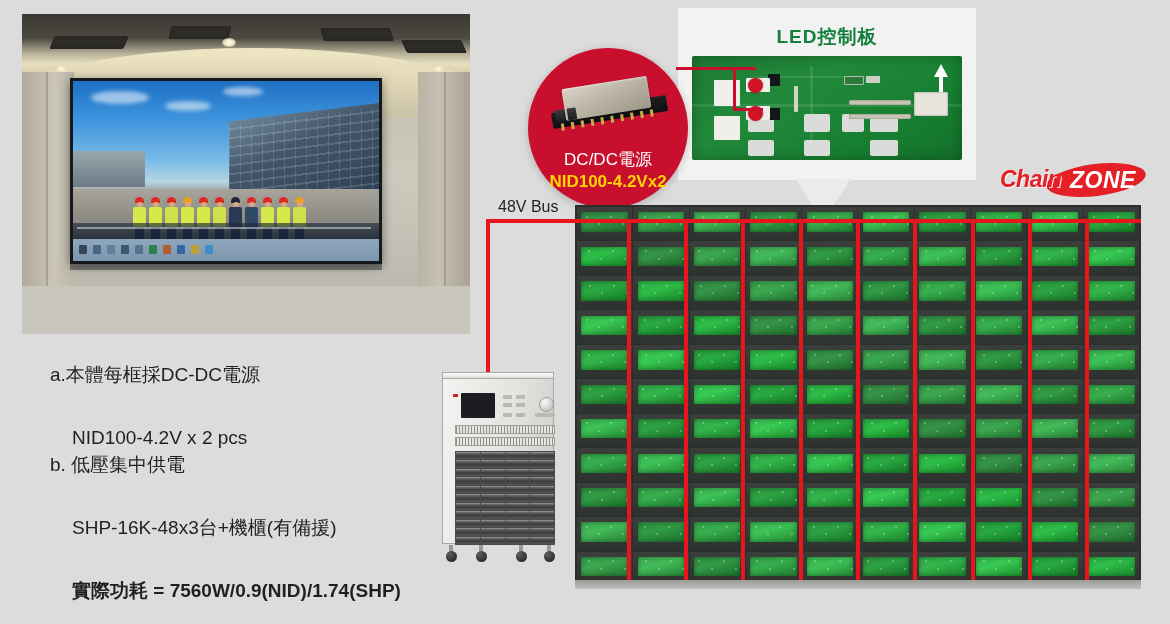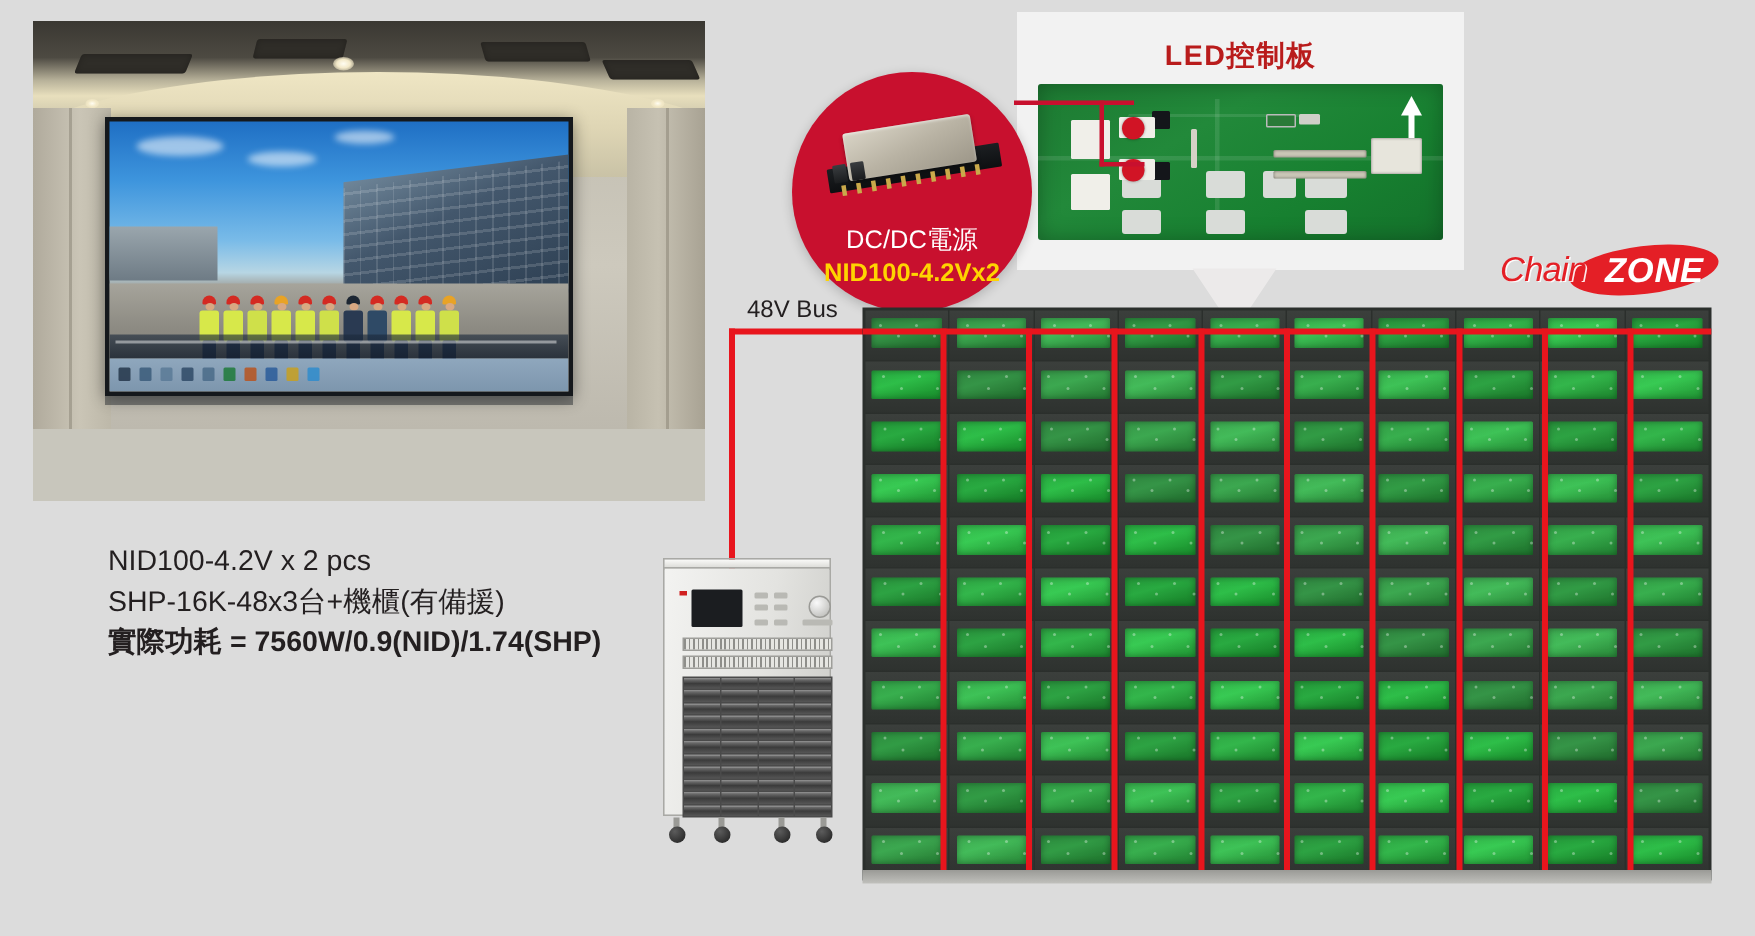--- a/index.html
+++ b/index.html
@@ -78,28 +78,28 @@
   .caption{
     position:absolute;left:22px;top:278px;width:448px;height:48px;
     background:#3faa35;color:#fff;font-weight:bold;font-size:21px;
     display:flex;align-items:center;justify-content:center;letter-spacing:2px;
   }
 
   
   .spec{position:absolute;left:50px;top:362px;width:430px;color:#231f20;}
   .spec h2{margin:0 0 6px 0;font-size:22px;font-weight:bold;letter-spacing:.3px;}
   .spec .ln{font-size:19px;line-height:1.42;white-space:nowrap;}
-  .spec .ind1{padding-left:22px;}
+  .spec .ind1{padding-left:22px;margin-top:36px;}
   .spec .ind2{padding-left:80px;}
   .spec b{font-weight:bold;}
 
   
   .cb-panel{position:absolute;left:678px;top:8px;width:298px;height:172px;background:#f2f2f2;}
   .cb-title{position:absolute;left:678px;top:24px;width:298px;text-align:center;
-    font-size:19px;font-weight:bold;color:#b91c1c;letter-spacing:1px;}
+    font-size:19px;font-weight:bold;color:#15803d;letter-spacing:1px;}
   .pcb{position:absolute;left:692px;top:56px;width:270px;height:104px;
     background:linear-gradient(150deg,#1d7a32 0%,#22893a 35%,#178030 70%,#14712b 100%);
     border-radius:2px;overflow:hidden;
     box-shadow:inset 0 0 14px rgba(0,0,0,.28);}
   .pad{position:absolute;background:#d9dcd8;border-radius:2px;}
   .trace{position:absolute;background:rgba(255,255,255,.10);}
   .chip{position:absolute;background:#14161a;border-radius:1px;}
   .conn{position:absolute;background:#c9c6b6;border-radius:1px;
     box-shadow:inset 0 0 2px rgba(0,0,0,.5);}
   .up-arrow{position:absolute;right:14px;top:8px;width:0;height:0;
@@ -129,21 +129,21 @@
   .cb-link{position:absolute;background:#c8102e;}
   .cb-arrow{position:absolute;left:795px;top:179px;width:0;height:0;
     border-left:28px solid transparent;border-right:28px solid transparent;
     border-top:42px solid #eceaea;}
 
   
   .logo{position:absolute;left:1000px;top:160px;width:150px;height:40px;}
   .logo-ell{position:absolute;left:46px;top:4px;width:100px;height:32px;border-radius:50%;
     background:#e41f26;transform:rotate(-7deg);}
   .logo-chain{position:absolute;left:0;top:6px;font-size:23px;font-style:italic;
-    font-weight:normal;color:#e41f26;letter-spacing:-.5px;
+    font-weight:bold;color:#e41f26;letter-spacing:-.5px;
     text-shadow:1px 1px 0 rgba(255,255,255,.9);text-align:right;}
   .logo-zone{position:absolute;left:70px;top:7px;font-size:23px;font-style:italic;
     font-weight:bold;color:#fff;letter-spacing:.5px;}
 
   
   .bus-label{position:absolute;left:498px;top:198px;font-size:16px;color:#231f20;}
   .bus{position:absolute;background:#e8151d;}
 
   .cabinet{position:absolute;left:436px;top:372px;width:126px;height:190px;}
   .cab-body{position:absolute;left:6px;top:6px;width:112px;height:166px;
@@ -297,21 +297,23 @@
           <i class="tb-ico" style="left:104px;background:#2a5c9a;"></i>
           <i class="tb-ico" style="left:118px;background:#c8a020;"></i>
           <i class="tb-ico" style="left:132px;background:#2f8ccc;"></i>
         </div>
       </div>
       <div class="screen-stand"></div>
     </div>
   </div>
 
   <div class="spec">
+    <div class="ln">a.本體每框採DC-DC電源</div>
     <div class="ln ind1">NID100-4.2V x 2 pcs</div>
+    <div class="ln">b. 低壓集中供電</div>
     <div class="ln ind1">SHP-16K-48x3台+機櫃(有備援)</div>
     <div class="ln ind1"><b>實際功耗 = 7560W/0.9(NID)/1.74(SHP)</b></div>
   </div>
 
   <div class="cb-panel"></div>
   <div class="cb-title">LED控制板</div>
   <div class="pcb">
     <div class="up-arrow"></div>
     <div class="up-stem"></div>
     <div class="trace" style="left:0;top:48px;width:270px;height:3px;"></div>

